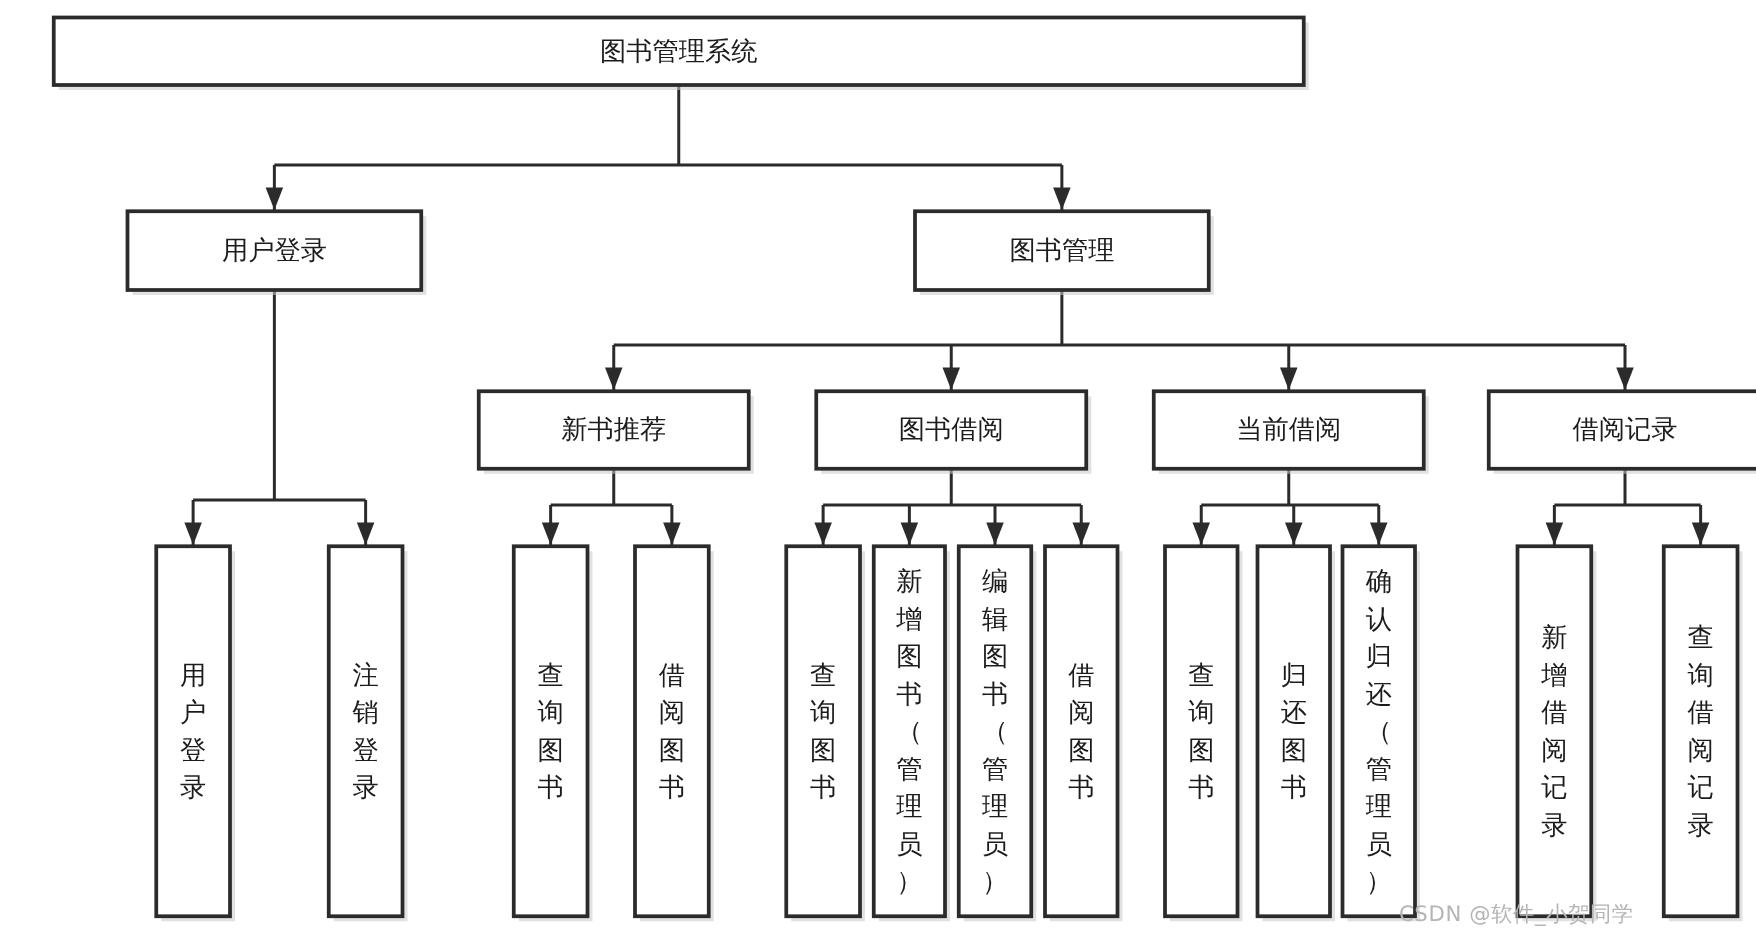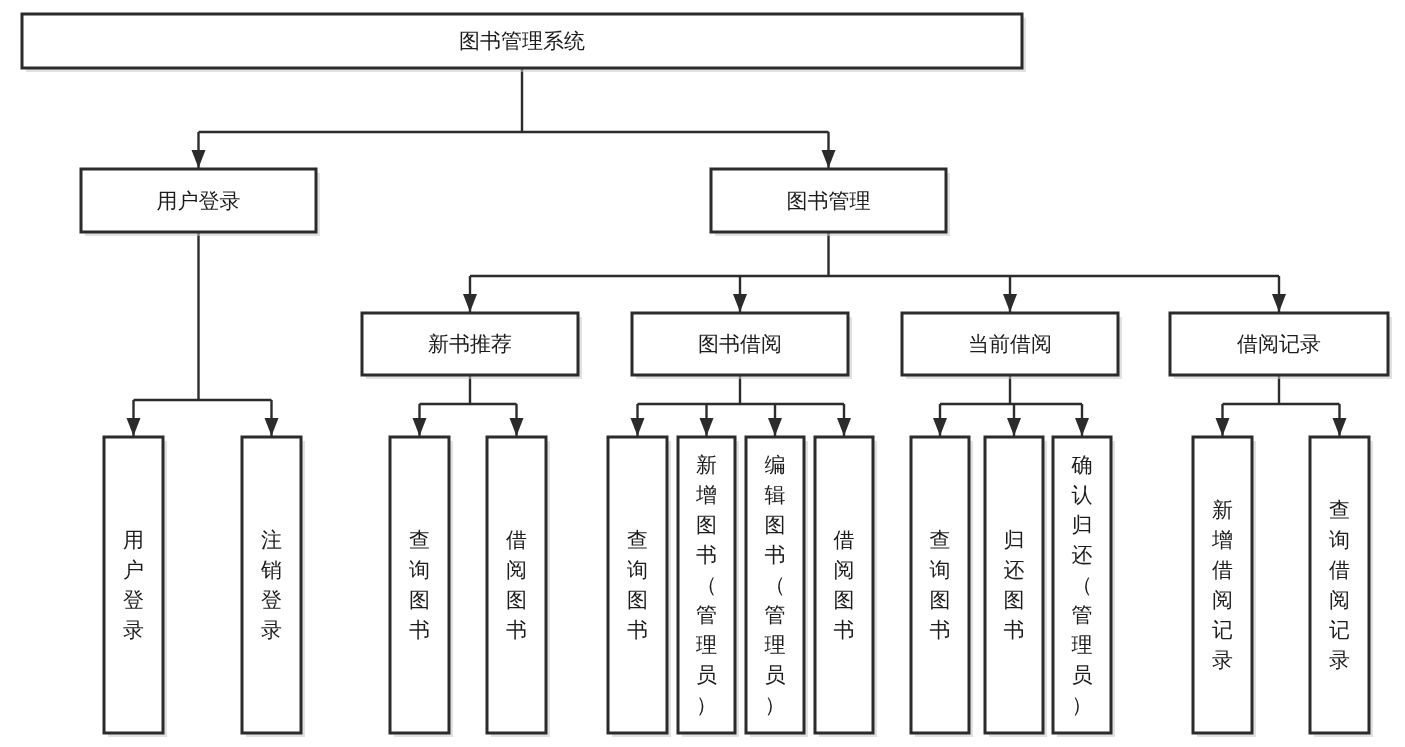--- a/index.html
+++ b/index.html
@@ -1,21 +1,21 @@
 <!DOCTYPE html>
 <html><head>
 <meta charset="utf-8">
 <style>
   html,body{margin:0;padding:0;background:#ffffff;}
   body{
     width:1405px;height:747px;
     font-family:"DejaVu Sans","Liberation Sans",sans-serif;
     overflow:hidden;
   }
-  #stage{position:relative;width:1294px;height:747px;background:#fff;}
+  #stage{position:relative;width:1294px;height:747px;background:#fff;margin-left:21px;}
   svg#diagram{position:absolute;left:0;top:0;width:1405px;height:747px;display:block;}
   .node-rect{fill:#ffffff;stroke:#2b2b2b;stroke-width:3;}
   .node-shadow{fill:#c9c9c9;stroke:none;opacity:.55;}
   .link{stroke:#2b2b2b;stroke-width:2.4;fill:none;}
   .arrow-head{fill:#2b2b2b;stroke:none;}
   .node-label{
     font-family:"DejaVu Sans","Liberation Sans",sans-serif;
     font-size:21px;fill:#1c1c1c;
     text-anchor:middle;dominant-baseline:middle;
   }
@@ -204,13 +204,14 @@
           <rect class="node-rect" x="1193" y="437" width="59" height="296"></rect>
           <text class="leaf-label" x="1222.5" y="517"><tspan x="1222.5" dy="0">新</tspan><tspan x="1222.5" dy="30">增</tspan><tspan x="1222.5" dy="30">借</tspan><tspan x="1222.5" dy="30">阅</tspan><tspan x="1222.5" dy="30">记</tspan><tspan x="1222.5" dy="30">录</tspan></text>
         </g>
         <g>
           <rect class="node-shadow" x="1314" y="441" width="59" height="296"></rect>
           <rect class="node-rect" x="1310" y="437" width="59" height="296"></rect>
           <text class="leaf-label" x="1339.5" y="517"><tspan x="1339.5" dy="0">查</tspan><tspan x="1339.5" dy="30">询</tspan><tspan x="1339.5" dy="30">借</tspan><tspan x="1339.5" dy="30">阅</tspan><tspan x="1339.5" dy="30">记</tspan><tspan x="1339.5" dy="30">录</tspan></text>
         </g>
       </g>
   </svg>
+  <div class="watermark">CSDN @软件_小贺同学</div>
 </div>
 
 </body></html>

